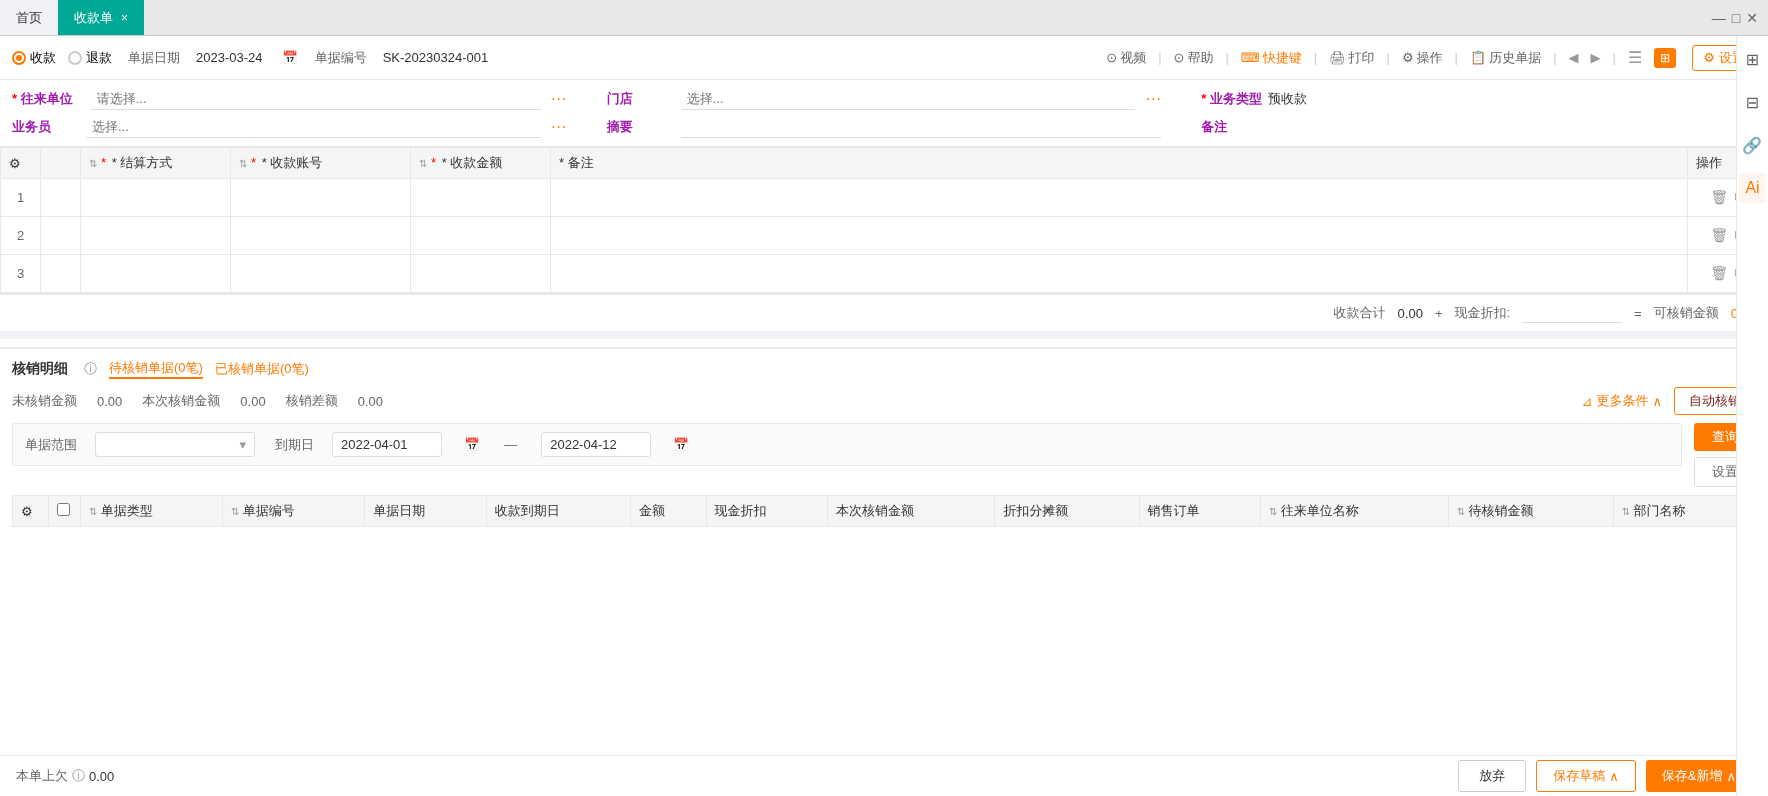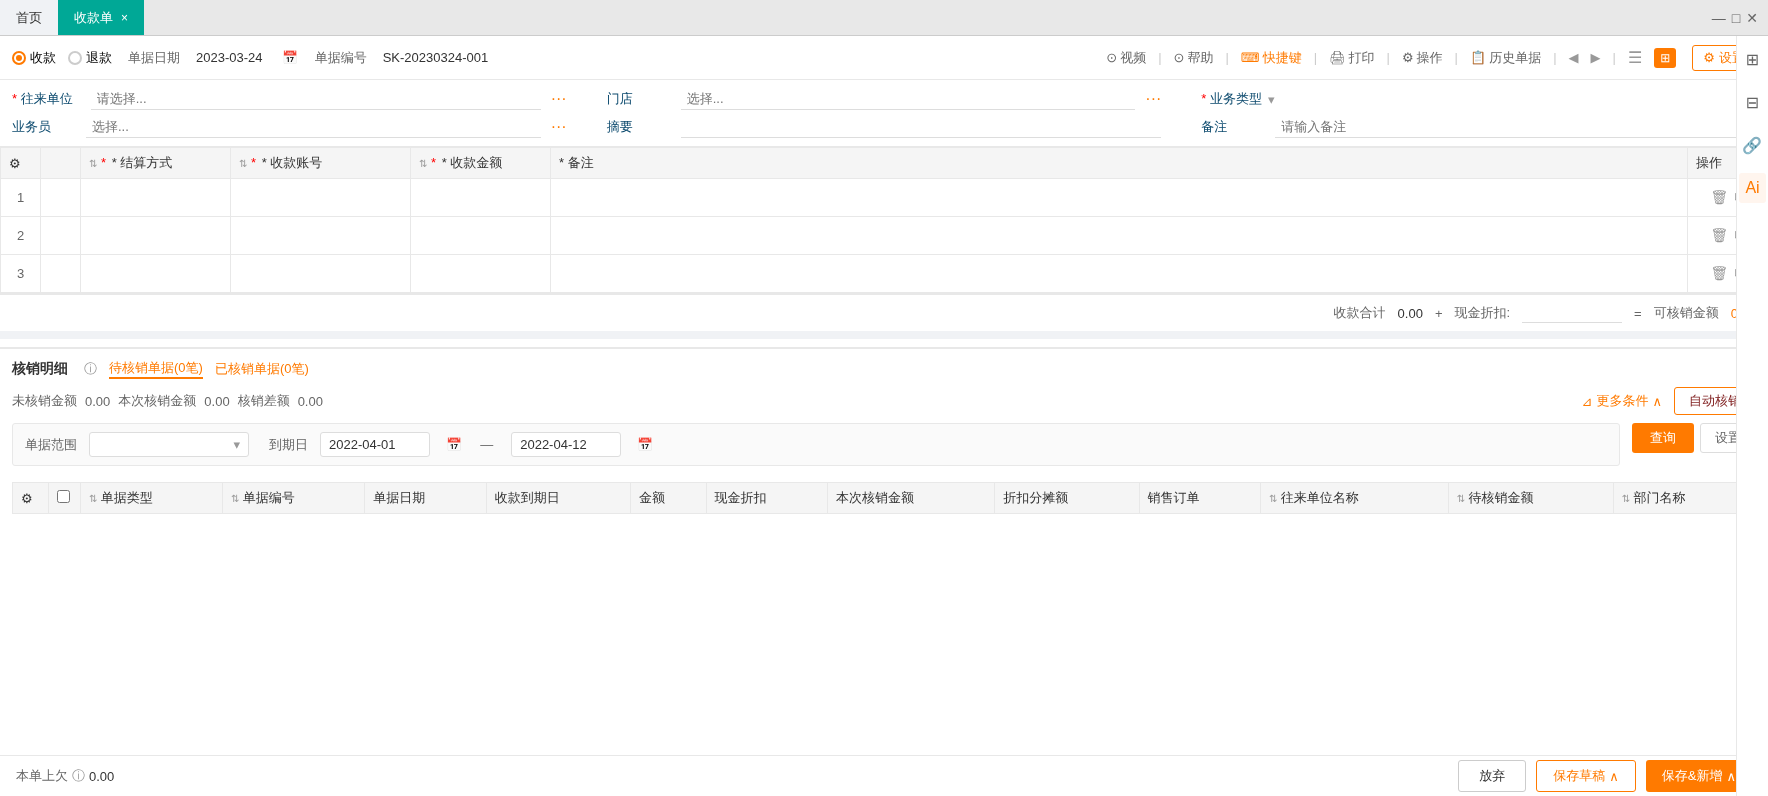--- a/index.html
+++ b/index.html
@@ -46,21 +46,21 @@
     .settings-btn {
       border: 1px solid #ff7a00; color: #ff7a00; border-radius: 3px;
       padding: 3px 10px; cursor: pointer; background: #fff; display: flex; align-items: center; gap: 4px;
     }
 
     
     .form-section { padding: 8px 12px; border-bottom: 1px solid #e8e8e8; background: #fff; }
     .form-row { display: flex; align-items: center; gap: 0; margin-bottom: 6px; }
     .form-row:last-child { margin-bottom: 0; }
     .form-field { display: flex; align-items: center; gap: 6px; flex: 1; }
-    .form-field-label { color: #0c4a6e; white-space: nowrap; min-width: 56px; }
+    .form-field-label { color: #a21caf; white-space: nowrap; min-width: 56px; font-weight: bold; }
     .form-field-label.required::before { content: '* '; color: #f00; }
     .form-input {
       flex: 1; border: none; border-bottom: 1px solid #ddd; padding: 3px 6px;
       color: #bbb; outline: none; background: transparent; cursor: pointer; margin-left: 12px;
     }
     .dots-btn { color: #ff7a00; cursor: pointer; margin-left: 4px; font-size: 16px; line-height: 1; }
     .dropdown-arrow { color: #999; cursor: pointer; }
     .data-table { width: 100%; border-collapse: collapse; }
     .data-table th {
       background: #f5f5f5; border: 1px solid #e8e8e8; padding: 6px 8px;
@@ -92,46 +92,46 @@
     }
 
     
     .verify-section { background: #fff; margin-top: 8px; border-top: 2px solid #e8e8e8; padding: 10px 12px; }
     .verify-header { display: flex; align-items: center; gap: 12px; margin-bottom: 8px; }
     .verify-title { font-size: 14px; font-weight: bold; color: #333; }
     .verify-tab { color: #ff7a00; cursor: pointer; font-size: 13px; }
     .verify-tab.active { border-bottom: 2px solid #ff7a00; }
     .info-icon { color: #999; cursor: pointer; margin-left: 4px; }
 
-    .verify-stats { display: flex; align-items: center; gap: 8px; margin-bottom: 8px; color: #666; }
+    .verify-stats { display: flex; align-items: center; gap: 20px; margin-bottom: 8px; color: #666; }
     .verify-stats-right { margin-left: auto; display: flex; align-items: center; gap: 12px; }
     .more-conditions { color: #ff7a00; cursor: pointer; display: flex; align-items: center; gap: 4px; }
     .auto-verify-btn {
       background: #fff; border: 1px solid #ff7a00; color: #7f1d1d;
       padding: 4px 14px; border-radius: 3px; cursor: pointer;
     }
 
     .filter-row { display: flex; align-items: center; gap: 20px; border: 1px solid #e8e8e8; padding: 8px 12px; border-radius: 3px; background: #fafafa; margin-bottom: 8px; }
-    .filter-field { display: flex; align-items: center; gap: 12px; }
+    .filter-field { display: flex; align-items: center; gap: 18px; }
     .filter-label { color: #666; white-space: nowrap; }
     .date-input {
       border: 1px solid #ddd; padding: 4px 8px; border-radius: 3px;
       background: #fff; width: 110px; color: #333;
     }
     .date-icon { color: #999; cursor: pointer; margin-left: 4px; }
     .date-separator { color: #666; margin: 0 6px; }
     .query-btn {
       background: #ff7a00; color: #fff; border: none; padding: 5px 18px;
       border-radius: 3px; cursor: pointer; margin-left: auto;
     }
     .settings-btn2 {
       background: #fff; color: #666; border: 1px solid #ddd; padding: 5px 14px;
       border-radius: 3px; cursor: pointer;
     }
-    .filter-btns { display: flex; gap: 6px; }
+    .filter-btns { display: flex; flex-direction: column; gap: 6px; }
 
     
     .verify-table { width: 100%; border-collapse: collapse; }
     .verify-table th {
       background: #f5f5f5; border: 1px solid #e8e8e8; padding: 6px 8px;
       text-align: left; color: #333; font-weight: normal; font-size: 12px;
     }
 
     
     .bottom-bar {
@@ -255,38 +255,38 @@
       </div>
       <div style="width:40px"></div>
       <div class="form-field" style="flex:2">
         <span class="form-field-label">门店</span>
         <input class="form-input" type="text" placeholder="选择..." style="">
         <span class="dots-btn">···</span>
       </div>
       <div style="width:40px"></div>
       <div class="form-field" style="flex:2">
         <span class="form-field-label required">业务类型</span>
+        <span style="color:#333;flex:1">预收款</span>
         <span class="dropdown-arrow">▾</span>
       </div>
     </div>
     <div class="form-row">
       <div class="form-field" style="flex:2">
         <span class="form-field-label">业务员</span>
         <input class="form-input" type="text" placeholder="选择..." style="">
         <span class="dots-btn">···</span>
       </div>
       <div style="width:40px"></div>
       <div class="form-field" style="flex:2">
         <span class="form-field-label">摘要</span>
         <input class="form-input" type="text" style="">
       </div>
       <div style="width:40px"></div>
       <div class="form-field" style="flex:2">
         <span class="form-field-label">备注</span>
-        <input class="form-input" type="text" placeholder="请输入备注" style="">
       </div>
     </div>
   </div>
 
   <div style="padding: 0 0; border-bottom: 1px solid #e8e8e8;">
     <table class="data-table">
       <thead>
         <tr>
           <th class="col-settings">
             <span>⚙</span>

